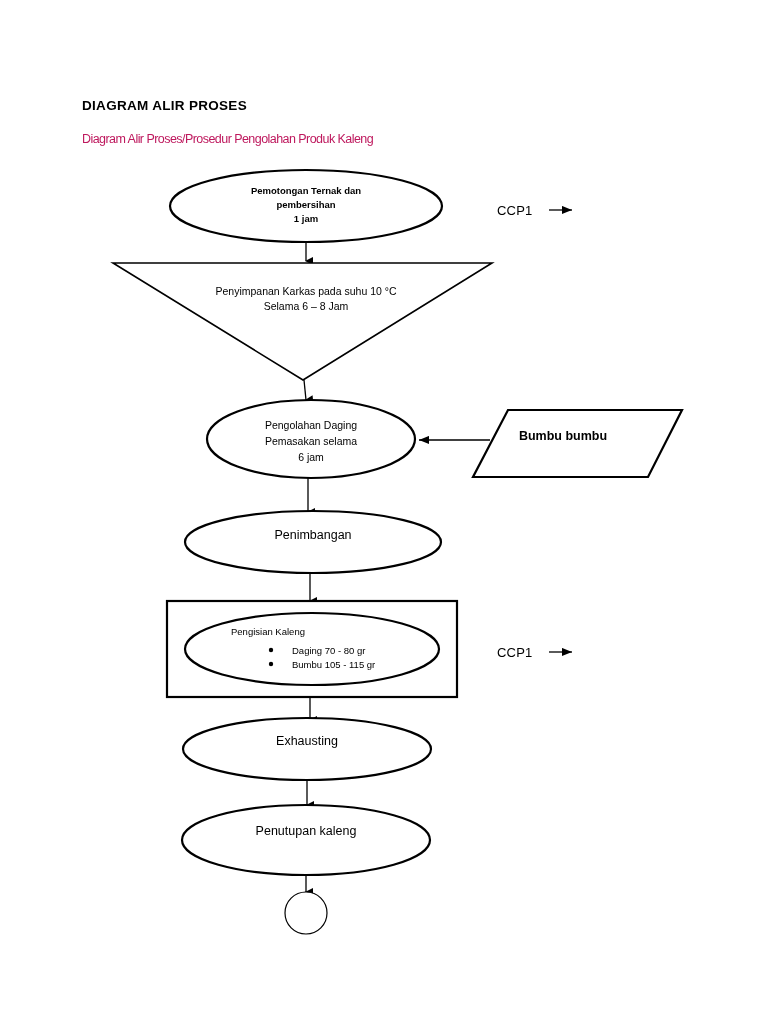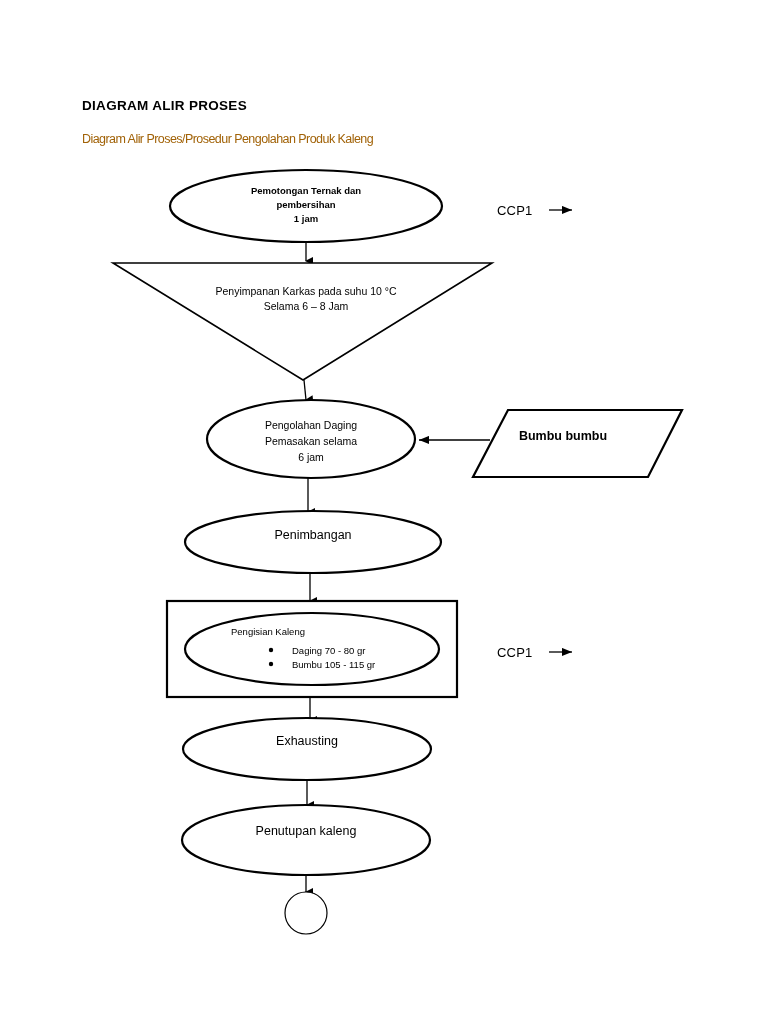--- a/index.html
+++ b/index.html
@@ -35,21 +35,21 @@
     white-space: nowrap;
   }
   .doc-subtitle {
     position: absolute;
     left: 82px;
     top: 132px;
     font-family: "Liberation Sans", sans-serif;
     font-size: 12.5px;
     font-weight: normal;
     letter-spacing: -0.55px;
-    color: #a16207;
+    color: #be185d;
     white-space: nowrap;
   }
   svg.flow {
     position: absolute;
     left: 0;
     top: 0;
     width: 768px;
     height: 1024px;
     display: block;
   }

